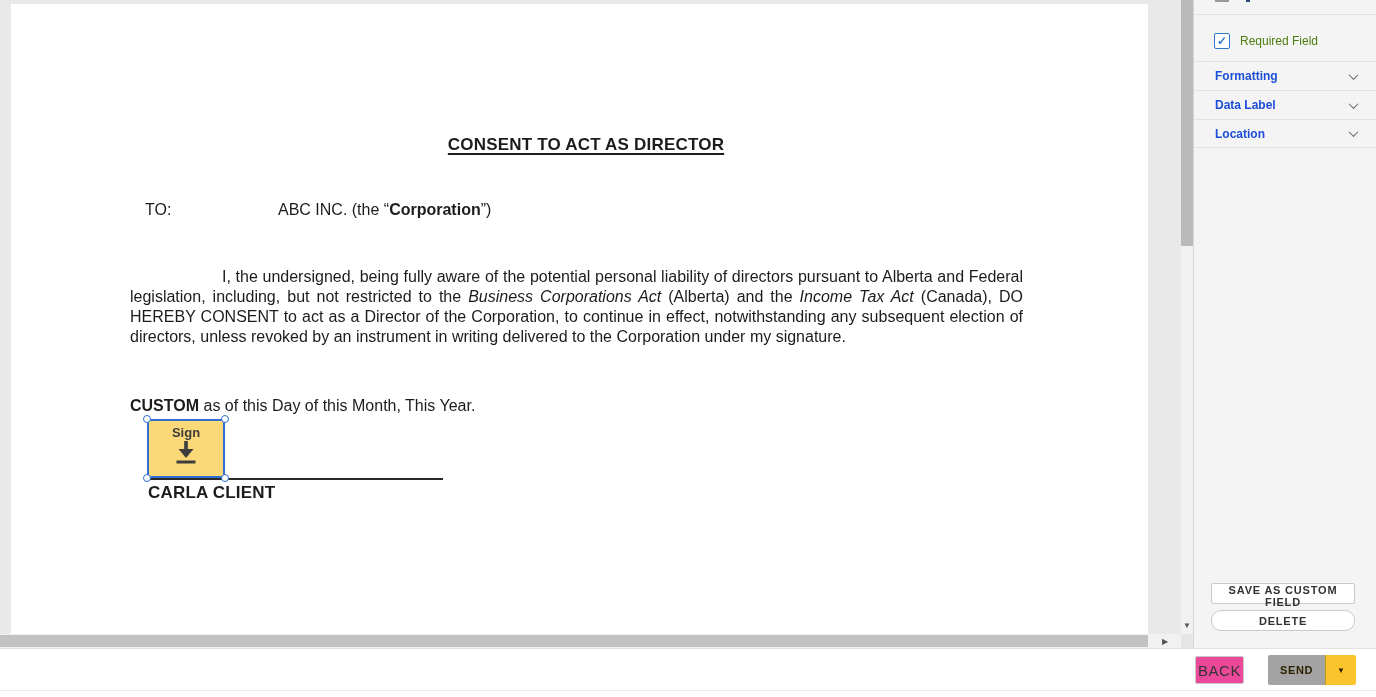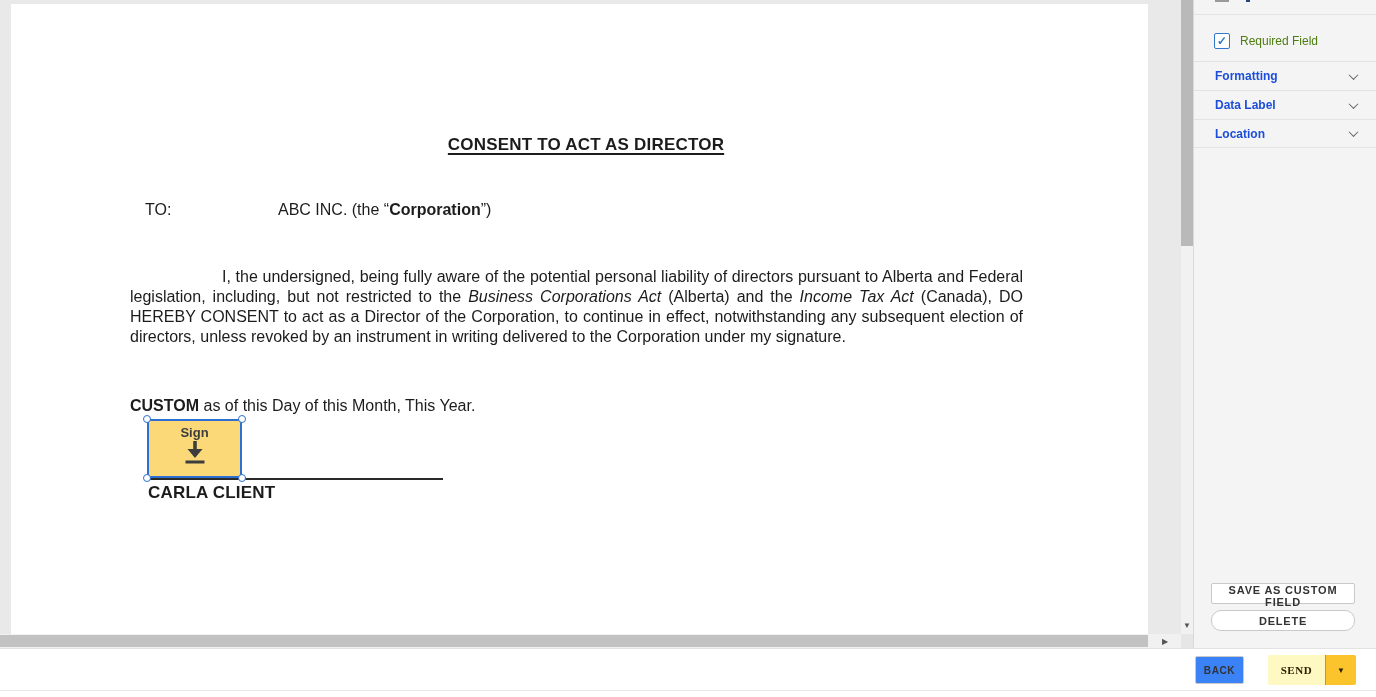--- a/index.html
+++ b/index.html
@@ -20,21 +20,21 @@
   .body-par { position:absolute; left:119px; top:263px; width:893px; font-size:16px;
               line-height:20px; text-align:justify; text-indent:92px; }
 
   .dated-line { position:absolute; left:119px; top:393px; font-size:16px; }
 
   .sig-line { position:absolute; left:136px; top:416px; width:296px; height:60px;
               border-bottom:2px solid #2a2a2a; }
   .signer-name { position:absolute; left:137px; top:479px; font-size:17px; font-weight:bold; letter-spacing:.2px; }
 
   
-  .sign-field { position:absolute; left:136px; top:415px; width:95px; height:59px;
+  .sign-field { position:absolute; left:136px; top:415px; width:78px; height:59px;
                 background:#fbd979; border:2px solid #2e6fd3; border-radius:2px; cursor:move; }
   .sign-label { display:block; text-align:center; margin-top:4px; font-size:13px; font-weight:600; color:#3d3d3d; }
   .sign-arrow { display:block; margin:1px auto 0; width:26px; height:24px; }
   .handle { position:absolute; width:8px; height:8px; border-radius:50%; background:#ffffff;
             border:1px solid #2e6fd3; }
   .h-tl { left:-6px; top:-6px; } .h-tr { right:-6px; top:-6px; }
   .h-bl { left:-6px; bottom:-6px; } .h-br { right:-6px; bottom:-6px; }
 
   
   .vscroll { position:absolute; left:1181px; top:0; width:12px; height:634px; background:#f1f1f1; }
@@ -69,26 +69,26 @@
           transform:rotate(45deg) translate(-1px,-1px); }
 
   .panel-btn { position:absolute; left:17px; width:144px; height:21px; background:#ffffff;
                border:1px solid #c9c9c9; border-radius:2px; font-family:"Liberation Sans",sans-serif;
                font-size:11px; font-weight:bold; letter-spacing:.8px; color:#333; cursor:pointer; }
   .save-btn { top:583px; } .delete-btn { top:610px;border-radius:10px; }
 
   
   .footer { position:absolute; left:0; top:648px; width:1376px; height:43px; background:#ffffff;
             border-top:1px solid #e2e2e2; border-bottom:1px solid #e8e8e8; }
-  .back-btn { position:absolute; left:1195px; top:7px; width:49px; height:28px; background:#3b82f6;
+  .back-btn { position:absolute; left:1195px; top:7px; width:49px; height:28px; background:#ec4899;
               border:1px solid #c9c9c9; border-radius:2px; font-family:"Liberation Sans",sans-serif;
-              font-size:10px; font-weight:bold; letter-spacing:.6px; color:#333; cursor:pointer; }
+              font-size:15px; font-weight:normal; letter-spacing:.6px; color:#333; cursor:pointer; }
   .send-group { position:absolute; left:1268px; top:6px; height:30px; display:flex; }
-  .send-main { width:58px; height:30px; background:#fef9c3; border:none; border-radius:2px 0 0 2px;
-               font-family:Liberation Serif, serif; font-size:11px; font-weight:bold;
+  .send-main { width:58px; height:30px; background:#a3a3a3; border:none; border-radius:2px 0 0 2px;
+               font-family:Liberation Sans, sans-serif; font-size:11px; font-weight:bold;
                letter-spacing:.6px; color:#2b2000; border-right:1px solid #c49a16; cursor:pointer; }
   .send-arrow { width:30px; height:30px; background:#fbc32c; border:none; border-radius:0 2px 2px 0;
                 font-size:8px; color:#2b2000; cursor:pointer; }
 </style>
 </head>
 <body>
 
 <div class="stage">
 
   <div class="doc-viewport">

